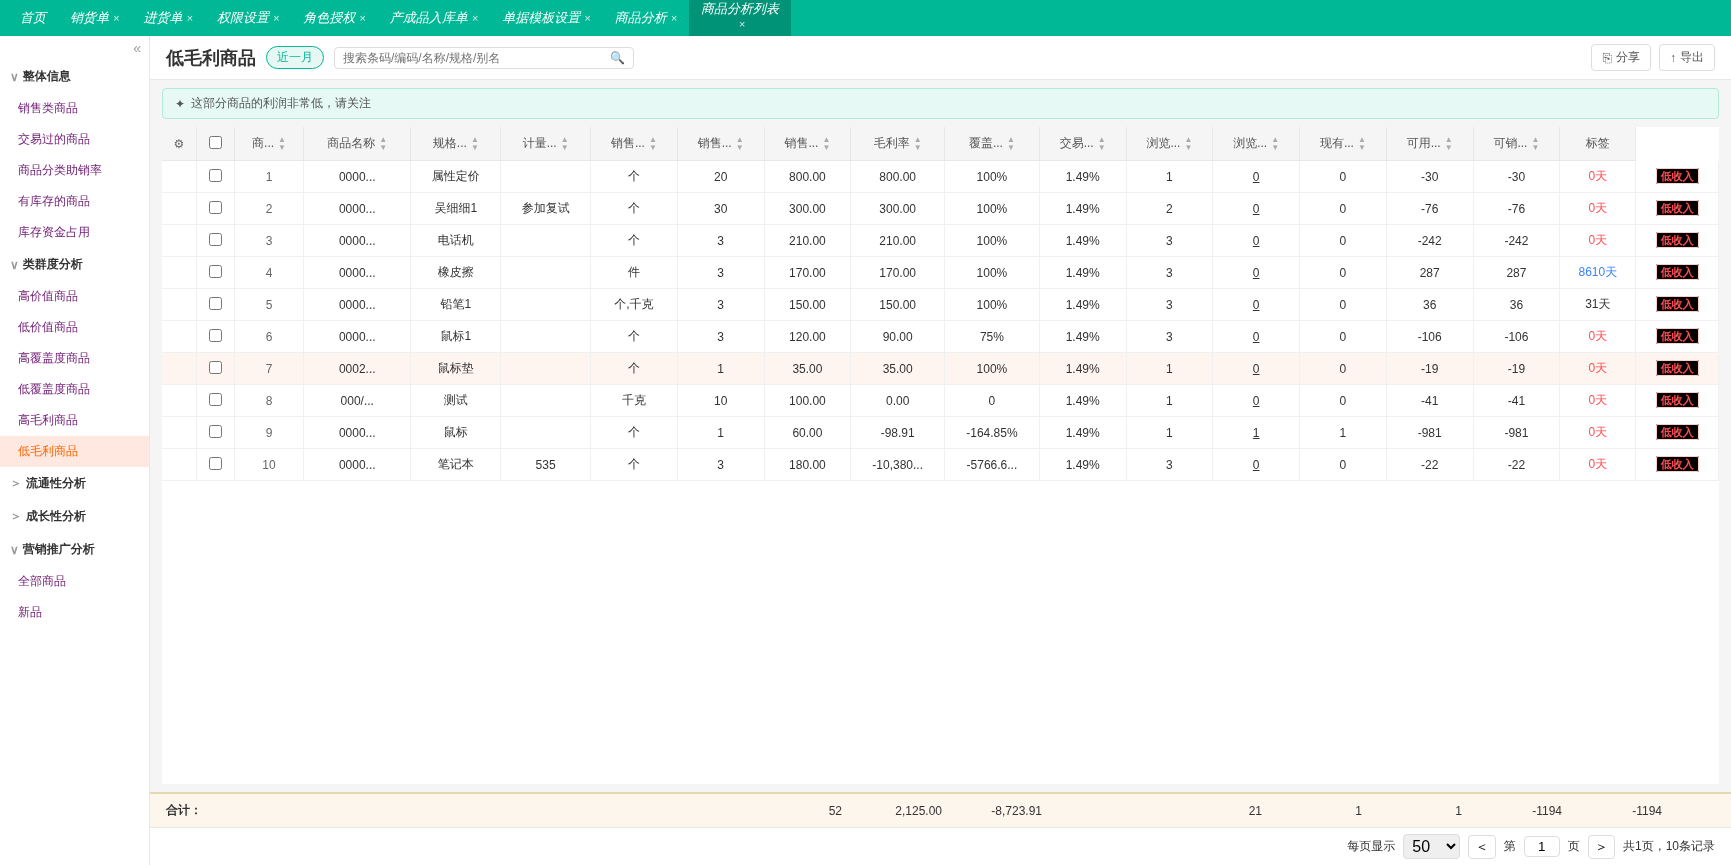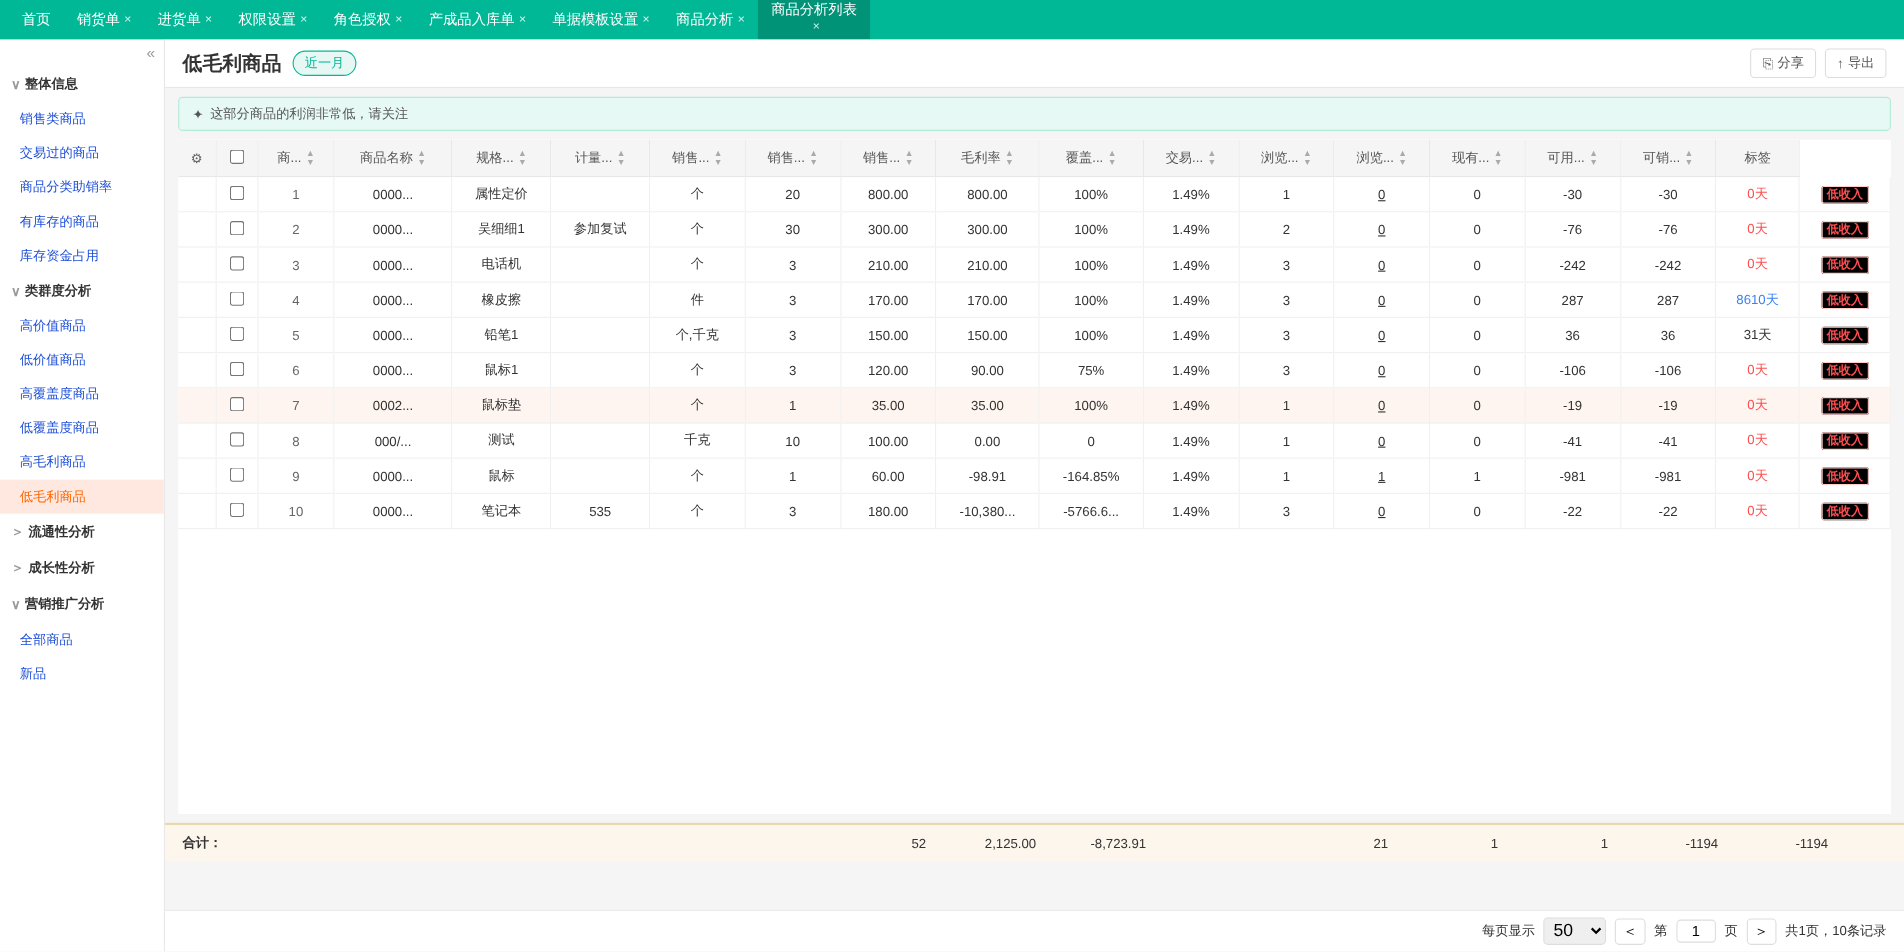--- a/index.html
+++ b/index.html
@@ -5,20 +5,21 @@
     * { box-sizing: border-box; margin: 0; padding: 0; }
     body { font-family: 'Microsoft YaHei', Arial, sans-serif; font-size: 12px; background: #f5f5f5; color: #333; }
 
     
     .top-nav {
       display: flex;
       align-items: center;
       background: #00b896;
       height: 36px;
       padding: 0 8px;
+      font-style: italic;
     }
     .top-nav .nav-item {
       color: #fff;
       padding: 0 12px;
       height: 36px;
       display: flex;
       align-items: center;
       cursor: pointer;
       font-size: 13px;
       white-space: nowrap;
@@ -45,21 +46,21 @@
       align-items: center;
       padding: 8px 10px;
       color: #333;
       font-weight: bold;
       font-size: 12px;
       cursor: pointer;
     }
     .sidebar-group-title .arrow { margin-right: 4px; color: #999; }
     .sidebar-item {
       padding: 7px 10px 7px 18px;
-      color: #1d4ed8;
+      color: #701a75;
       cursor: pointer;
       font-size: 12px;
     }
     .sidebar-item.active { background: #ffe8e0; color: #ff6600; }
 
     
     .content-area {
       flex: 1;
       display: flex;
       flex-direction: column;
@@ -214,21 +215,20 @@
     
     .pagination-bar {
       display: flex;
       align-items: center;
       justify-content: flex-end;
       padding: 6px 16px;
       background: #fff;
       border-top: 1px solid #e8e8e8;
       gap: 8px;
       font-size: 12px;
-      margin-top: 44px;
     }
     .pagination-bar select {
       border: 1px solid #ddd;
       border-radius: 4px;
       padding: 2px 4px;
       font-size: 16px;
     }
     .page-btn {
       padding: 2px 6px;
       border: 1px solid #ddd;
@@ -339,20 +339,24 @@
     </div>
     <div class="sidebar-item">全部商品</div>
     <div class="sidebar-item">新品</div>
   </div>
 
   <div class="content-area">
 
     <div class="content-header">
       <span class="page-title">低毛利商品</span>
       <button class="date-filter-btn">近一月</button>
+      <div class="search-box">
+        <input type="text" placeholder="搜索条码/编码/名称/规格/别名" style="">
+        <span class="search-icon">🔍</span>
+      </div>
       <div class="header-actions">
         <button class="action-btn">
           <span>⎘</span>
           <span>分享</span>
         </button>
         <button class="action-btn">
           <span>↑</span>
           <span>导出</span>
         </button>
       </div>

